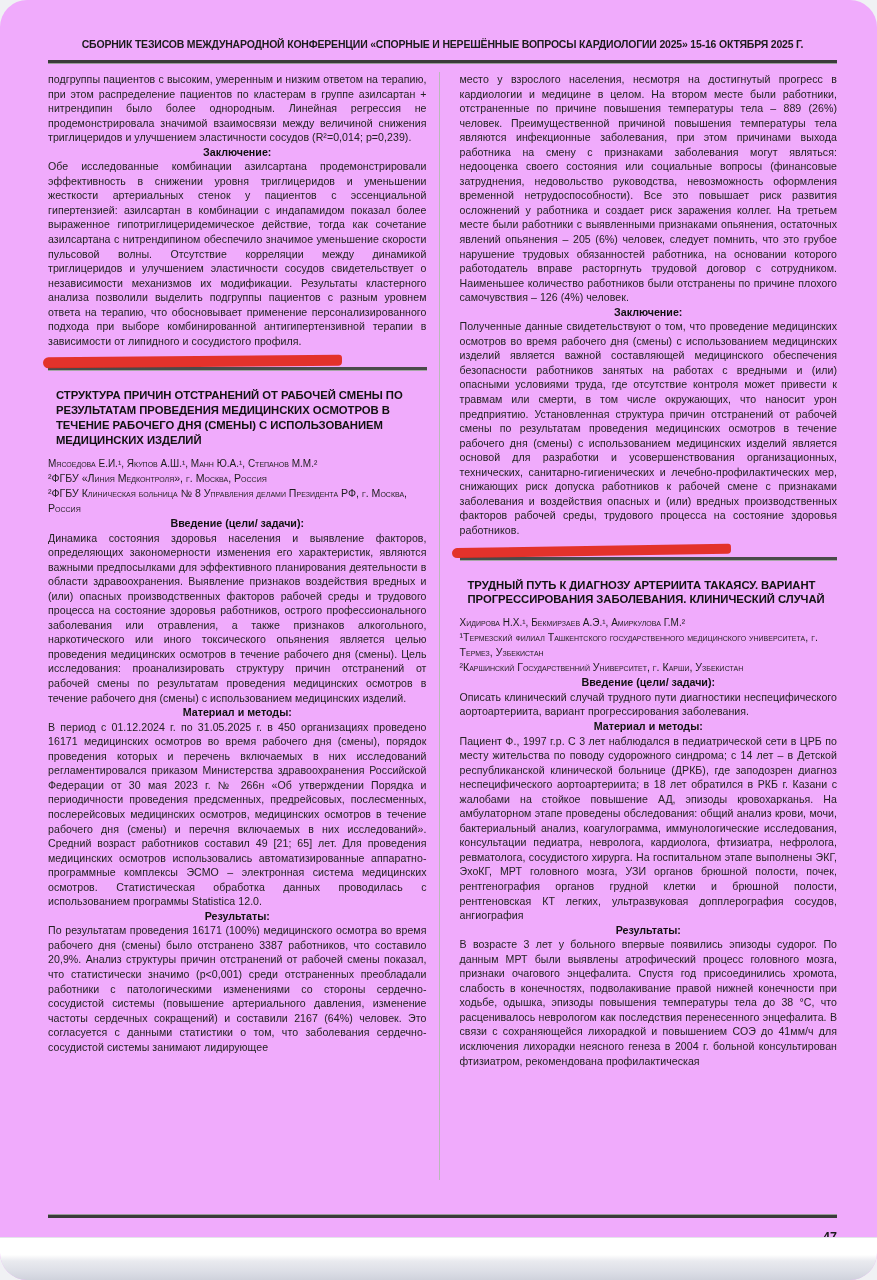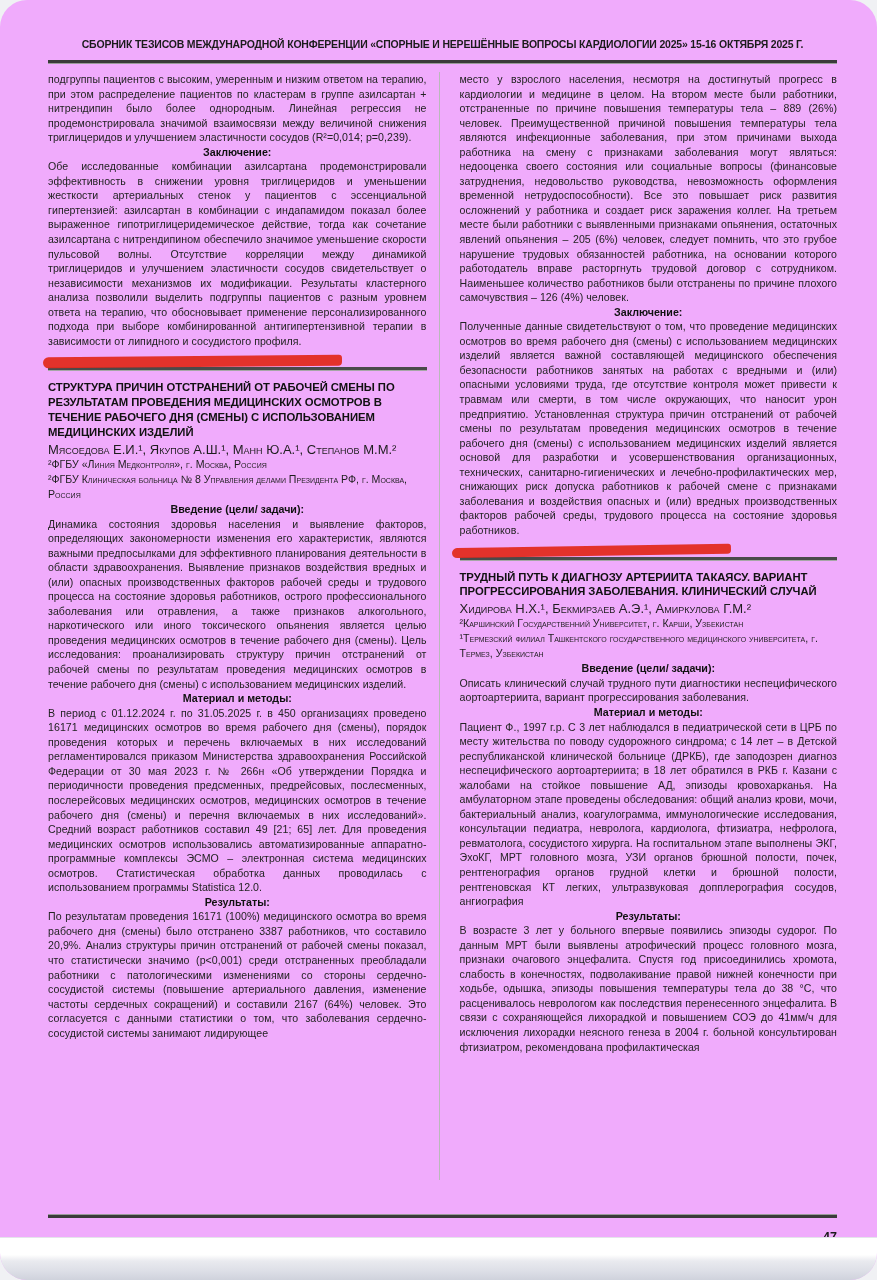--- a/index.html
+++ b/index.html
@@ -122,31 +122,31 @@
     transform: rotate(-0.5deg);
     opacity: 0.95;
   }
   .redmark.mark-b {
     width: 74%;
     left: -8px;
     height: 10px;
     transform: rotate(-0.9deg);
   }
   .art-title {
-    margin: 0;
+    margin: 8px;
     font-size: 11.3px;
     line-height: 14.9px;
     font-weight: bold;
     color: #111111;
     text-transform: uppercase;
     letter-spacing: -0.05px;
   }
   .authors {
     margin: 2px 0 0 0;
-    font-size: 13px;
+    font-size: 10px;
     line-height: 15px;
     color: #1d1d1d;
     font-variant: small-caps;
   }
   .affil {
     margin: 0;
     font-size: 10.6px;
     line-height: 15px;
     color: #1d1d1d;
     font-variant: small-caps;
@@ -217,22 +217,22 @@
       <p class="lbl">Заключение:</p>
       <p class="body">Полученные данные свидетельствуют о том, что проведение медицинских осмотров во время рабочего дня (смены) с использованием медицинских изделий является важной составляющей медицинского обеспечения безопасности работников занятых на работах с вредными и (или) опасными условиями труда, где отсутствие контроля может привести к травмам или смерти, в том числе окружающих, что наносит урон предприятию. Установленная структура причин отстранений от рабочей смены по результатам проведения медицинских осмотров в течение рабочего дня (смены) с использованием медицинских изделий является основой для разработки и усовершенствования организационных, технических, санитарно-гигиенических и лечебно-профилактических мер, снижающих риск допуска работников к рабочей смене с признаками заболевания и воздействия опасных и (или) вредных производственных факторов рабочей среды, трудового процесса на состояние здоровья работников.</p>
 
       <div class="sec-break">
         <div class="sec-rule"></div>
         <div class="redmark mark-b"></div>
       </div>
 
       <p class="art-title">ТРУДНЫЙ ПУТЬ К ДИАГНОЗУ АРТЕРИИТА ТАКАЯСУ. ВАРИАНТ ПРОГРЕССИРОВАНИЯ ЗАБОЛЕВАНИЯ. КЛИНИЧЕСКИЙ СЛУЧАЙ</p>
       <p class="authors">Хидирова Н.Х.¹, Бекмирзаев А.Э.¹, Амиркулова Г.М.²</p>
+      <p class="affil">¹Термезский филиал Ташкентского государственного медицинского университета, г. Термез, Узбекистан</p>
       <p class="affil">²Каршинский Государственний Университет, г. Карши, Узбекистан</p>
-      <p class="affil">¹Термезский филиал Ташкентского государственного медицинского университета, г. Термез, Узбекистан</p>
 
       <p class="lbl">Введение (цели/ задачи):</p>
       <p class="body">Описать клинический случай трудного пути диагностики неспецифического аортоартериита, вариант прогрессирования заболевания.</p>
 
       <p class="lbl">Материал и методы:</p>
       <p class="body">Пациент Ф., 1997 г.р. С 3 лет наблюдался в педиатрической сети в ЦРБ по месту жительства по поводу судорожного синдрома; с 14 лет – в Детской республиканской клинической больнице (ДРКБ), где заподозрен диагноз неспецифического аортоартериита; в 18 лет обратился в РКБ г. Казани с жалобами на стойкое повышение АД, эпизоды кровохарканья. На амбулаторном этапе проведены обследования: общий анализ крови, мочи, бактериальный анализ, коагулограмма, иммунологические исследования, консультации педиатра, невролога, кардиолога, фтизиатра, нефролога, ревматолога, сосудистого хирурга. На госпитальном этапе выполнены ЭКГ, ЭхоКГ, МРТ головного мозга, УЗИ органов брюшной полости, почек, рентгенография органов грудной клетки и брюшной полости, рентгеновская КТ легких, ультразвуковая допплерография сосудов, ангиография</p>
 
       <p class="lbl">Результаты:</p>
       <p class="body">В возрасте 3 лет у больного впервые появились эпизоды судорог. По данным МРТ были выявлены атрофический процесс головного мозга, признаки очагового энцефалита. Спустя год присоединились хромота, слабость в конечностях, подволакивание правой нижней конечности при ходьбе, одышка, эпизоды повышения температуры тела до 38 °C, что расценивалось неврологом как последствия перенесенного энцефалита. В связи с сохраняющейся лихорадкой и повышением СОЭ до 41мм/ч для исключения лихорадки неясного генеза в 2004 г. больной консультирован фтизиатром, рекомендована профилактическая</p>
 

